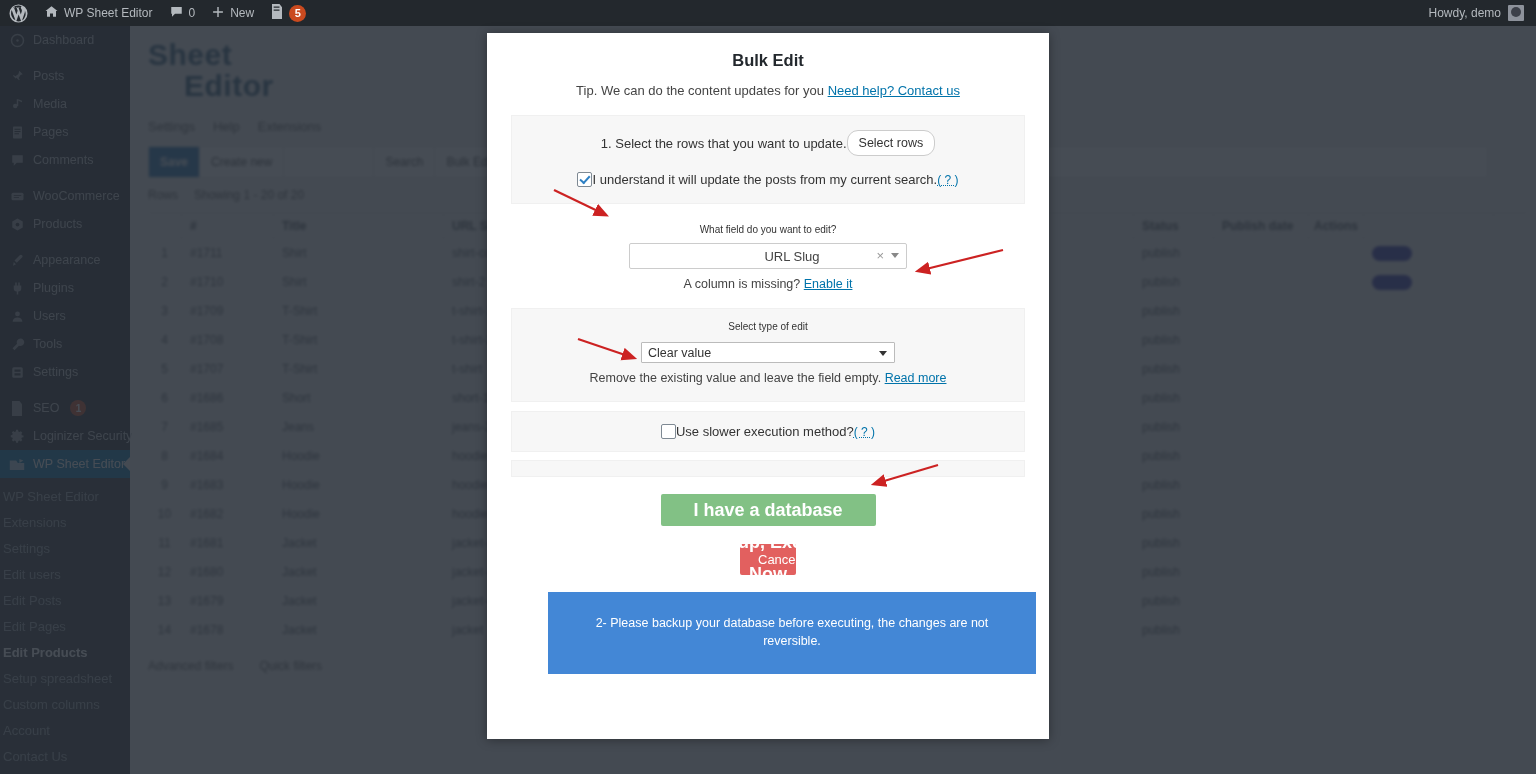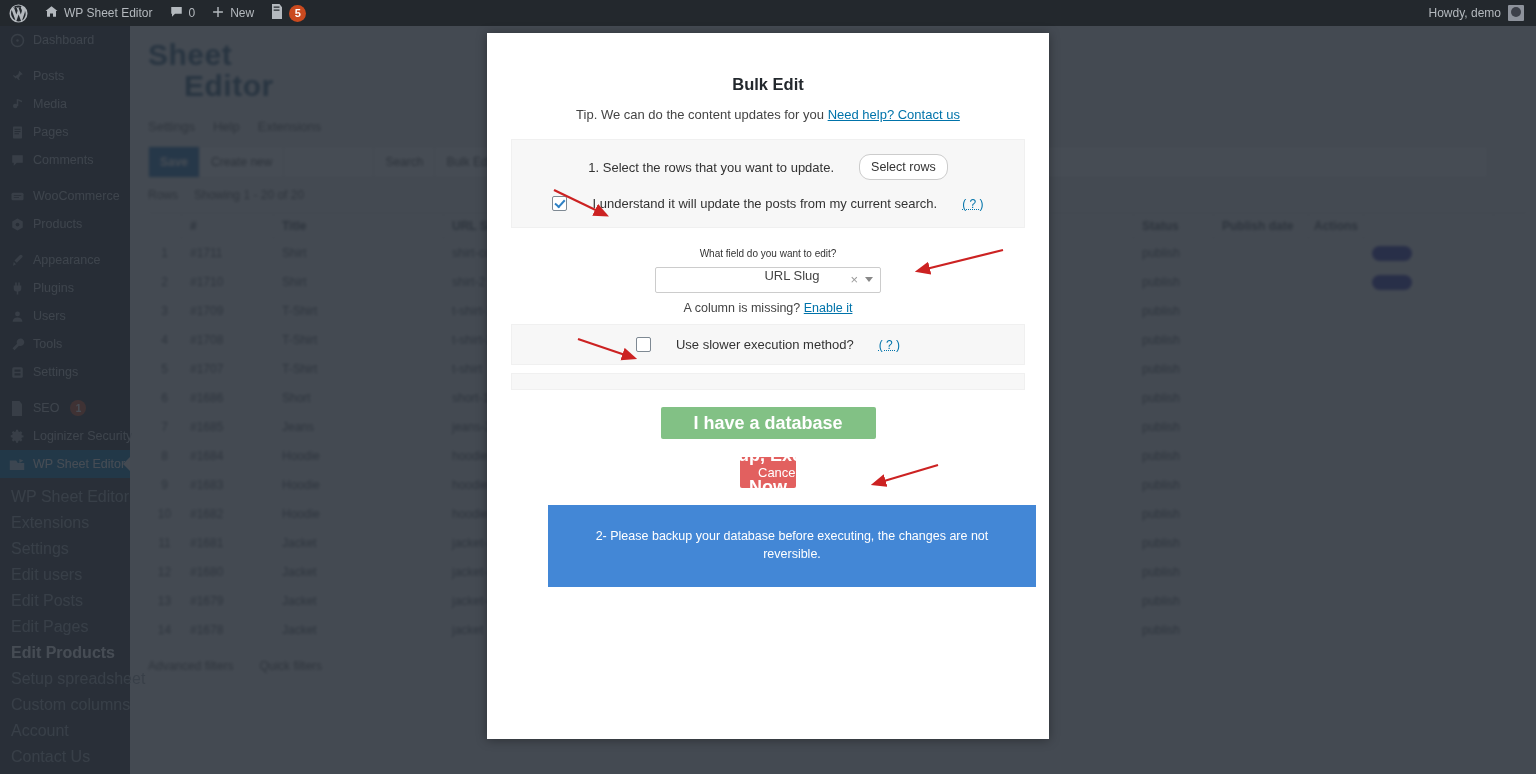--- a/index.html
+++ b/index.html
@@ -59,21 +59,21 @@
     border: 8px solid transparent; border-right-color: #f1f1f1;
     margin-top: -8px;
   }
   .mi-icon {
     width: 16px; height: 16px; display: inline-flex;
     align-items: center; justify-content: center;
     opacity: .75; flex: 0 0 16px;
   }
   .submenu { padding: 6px 0 4px 0; background: #32373c; }
   .submenu .sub-item {
-    display: block; padding: 4px 0 4px 11px; font-size: 16px;
+    display: block; padding: 4px 0 4px 3px; font-size: 13px;
     color: #9ca2a7; line-height: 18px; white-space: nowrap;
   }
   .submenu .sub-item.active { color: #fff; font-weight: bold; }
   .menu-badge {
     background: #ca4a1f; color: #fff; border-radius: 9px;
     min-width: 16px; height: 16px; padding: 0 4px; margin-left: 3px;
     display: inline-flex; align-items: center; justify-content: center;
     font-size: 10px; font-weight: 600;
   }
 
@@ -125,63 +125,63 @@
   
   .modal {
     position: absolute; left: 487px; top: 33px;
     width: 562px; height: 706px;
     background: #fff; z-index: 50;
     box-shadow: 0 1px 10px rgba(0,0,0,.35);
     padding: 0 24px;
   }
   .modal-title {
     text-align: center; font-size: 16.5px; font-weight: bold; color: #23282d;
-    padding-top: 42px;
+    padding-top: 18px;
   }
   .modal-sub {
     text-align: center; font-size: 13px; color: #444; margin-top: 16px;
   }
   .modal-sub2 {
     text-align: center; font-size: 13px; color: #444; margin-top: 13px;
   }
   .modal a { color: #0073aa; text-decoration: underline; }
 
   .panel {
     background: #f7f7f7; border: 1px solid #f0f0f0;
     margin-top: 17px; padding: 14px 12px 16px;
     text-align: center;
   }
   .panel.plain { background: #f7f7f7; padding: 12px; margin-top: 9px;}
   .panel.bare { background: #f7f7f7; height: 17px; padding: 0; margin-top: 8px; }
   .panel.white { background: #fff; border: none; padding: 10px 0 0; margin-top: 10px;}
 
-  .row-center { display: flex; align-items: center; justify-content: center; gap: 25px; font-size: 13px; color: #333; }
+  .row-center { display: flex; align-items: center; justify-content: center; gap: 0; font-size: 13px; color: #333; }
   .row-center.second { margin-top: 16px; }
 
   .btn-plain {
     background: #fff; border: 1px solid #ccc; border-radius: 11px;
     font-size: 12.5px; color: #333; padding: 4px 11px; line-height: 16px;
   }
   .qmark { color: #0073aa; font-size: 12px; text-decoration: underline dotted; }
 
   .chk {
     width: 15px; height: 15px; border: 1px solid #7e8993; background: #fff;
     border-radius: 2px; display: inline-flex; align-items: center;
     justify-content: center; flex: 0 0 15px;
   }
   .chk.checked::after {
     content: ""; width: 4px; height: 8px; border: solid #2e80c4;
     border-width: 0 2px 2px 0; transform: rotate(42deg) translate(-1px,-1px);
   }
 
   .fieldlabel { font-size: 10px; color: #333; text-align: center; }
   .select2 {
-    position: relative; width: 226px; height: 26px; margin: 8px auto 0;
+    position: relative; width: 278px; height: 26px; margin: 8px auto 0;
     border: 1px solid #ccc; background: #fff; border-radius: 2px;
-    display: flex; align-items: flex-start; justify-content: center;
+    display: flex; align-items: center; justify-content: center;
     font-size: 13px; color: #444; padding-left: 48px;
   }
   .s2-clear { position: absolute; right: 22px; top: 4px; color: #999; font-size: 13px; }
   .s2-arrow { position: absolute; right: 7px; top: 9px;
     border-left: 4px solid transparent; border-right: 4px solid transparent;
     border-top: 5px solid #888; }
   .helper { font-size: 12.5px; color: #444; margin-top: 8px; }
 
   .nativeselect {
     width: 254px; height: 21px; margin: 10px auto 0;
@@ -645,20 +645,31 @@
         <span>URL Slug</span>
         <span class="s2-clear">×</span>
         <span class="s2-arrow"></span>
       </div>
       <div class="helper">
         <span>A column is missing?</span>
         <a href="#">Enable it</a>
       </div>
     </div>
 
+    <div class="panel" style="padding-top:12px;">
+      <div class="fieldlabel">Select type of edit</div>
+      <div class="nativeselect">
+        <span>Clear value</span>
+        <span class="ns-arrow"></span>
+      </div>
+      <div class="helper">
+        <span>Remove the existing value and leave the field empty.</span>
+        <a href="#">Read more</a>
+      </div>
+    </div>
 
     <div class="panel plain">
       <div class="row-center">
         <span class="chk"></span>
         <span>Use slower execution method?</span>
         <span class="qmark">( ? )</span>
       </div>
     </div>
     <div class="panel bare"></div>
 

